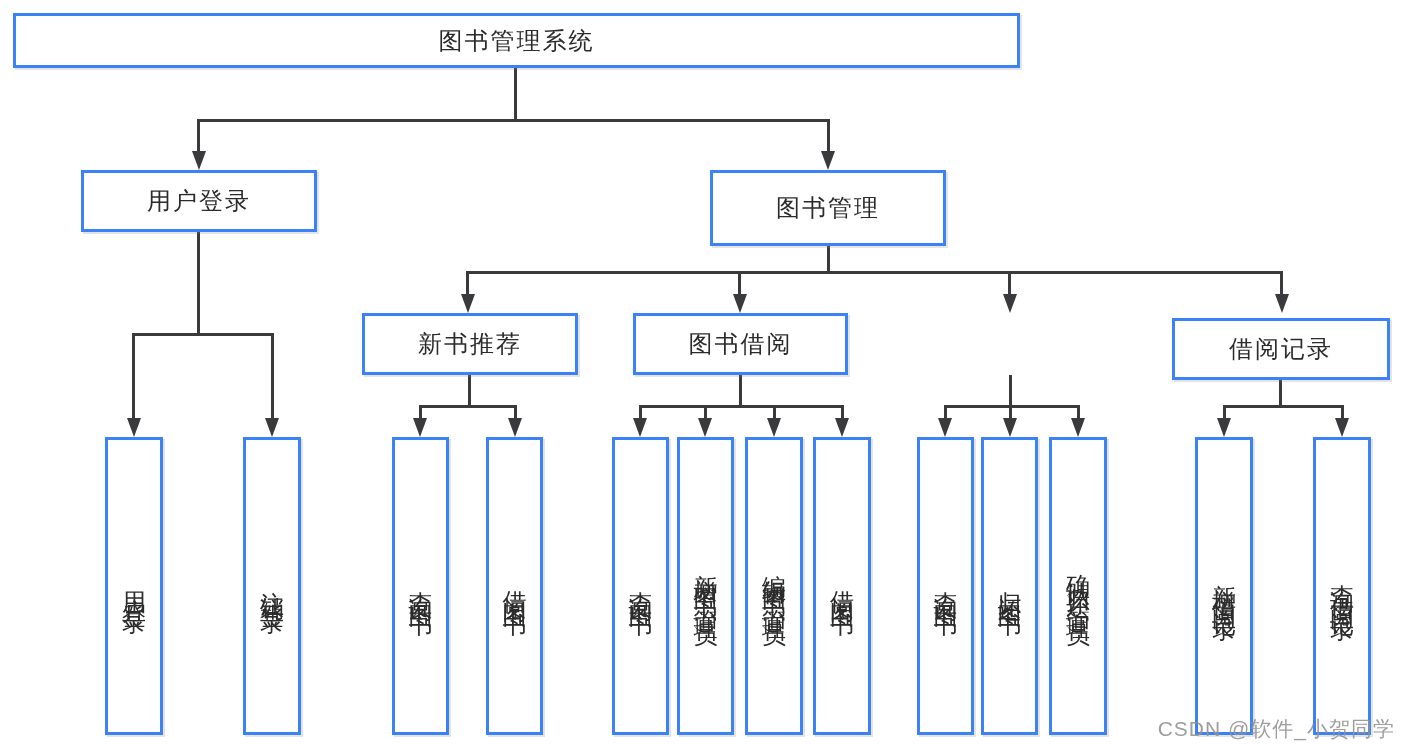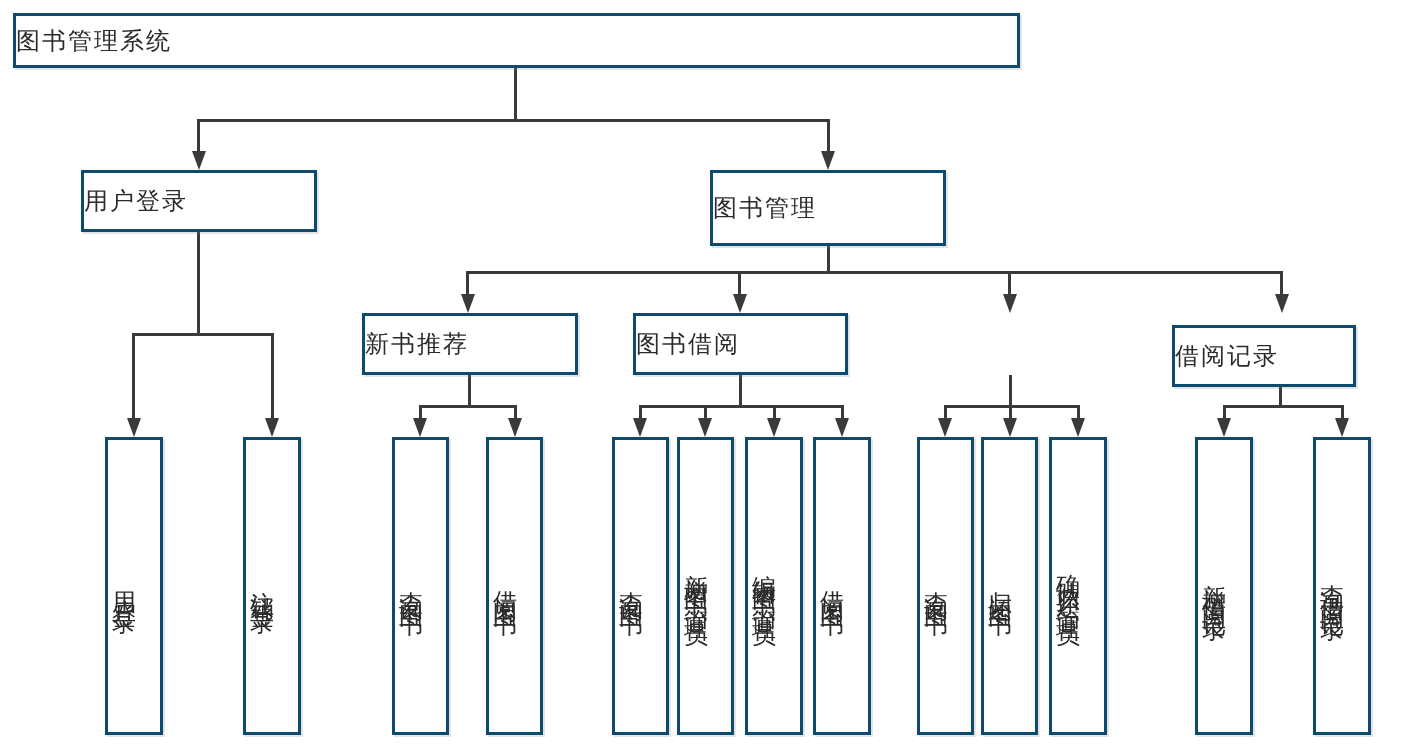--- a/index.html
+++ b/index.html
@@ -12,24 +12,25 @@
     position: relative;
     width: 1405px;
     height: 747px;
     background: #ffffff;
     overflow: hidden;
   }
   .box {
     position: absolute;
     box-sizing: border-box;
     background: #ffffff;
-    border: 3px solid #0c4a6e;
+    border: 3px solid #3b82f6;
     box-shadow: 2px 2px 0 rgba(130,130,130,0.22);
     display: flex;
     align-items: center;
+    justify-content: center;
     color: #2b2b2b;
     font-size: 24px;
     letter-spacing: 2px;
     text-align: center;
     z-index: 2;
   }
   .vbox span {
     writing-mode: vertical-rl;
     text-orientation: mixed;
     letter-spacing: 7px;
@@ -60,21 +61,21 @@
     z-index: 5;
     white-space: nowrap;
   }
   
   #b-root        { left:13px;   top:13px;  width:1007px; height:55px; }
   #b-userlogin   { left:81px;   top:170px; width:236px;  height:62px; }
   #b-bookmgmt    { left:710px;  top:170px; width:236px;  height:76px; }
   #b-newbook     { left:362px;  top:313px; width:216px;  height:62px; }
   #b-bookborrow  { left:633px;  top:313px; width:215px;  height:62px; }
   #b-currentbw   { left:903px;  top:313px; width:215px;  height:62px; }
-  #b-bwrecord    { left:1172px; top:325px; width:184px;  height:62px; }
+  #b-bwrecord    { left:1172px; top:318px; width:218px;  height:62px; }
   .leaf          { top:437px;  height:298px; }
   #l-userlogin   { left:105px;  width:58px; }
   #l-logout      { left:243px;  width:58px; }
   #l-nb-query    { left:392px;  width:57px; }
   #l-nb-borrow   { left:486px;  width:57px; }
   #l-bb-query    { left:612px;  width:57px; }
   #l-bb-add      { left:677px;  width:57px; }
   #l-bb-edit     { left:745px;  width:58px; }
   #l-bb-borrow   { left:813px;  width:58px; }
   #l-cb-query    { left:917px;  width:57px; }
@@ -205,14 +206,15 @@
     <span>确认归还（管理员）</span>
   </div>
 
   <div class="box vbox leaf" id="l-br-add">
     <span>新增借阅记录</span>
   </div>
   <div class="box vbox leaf" id="l-br-query">
     <span>查询借阅记录</span>
   </div>
 
+  <div class="watermark">CSDN @软件_小贺同学</div>
 
 </div>
 
 </body></html>

